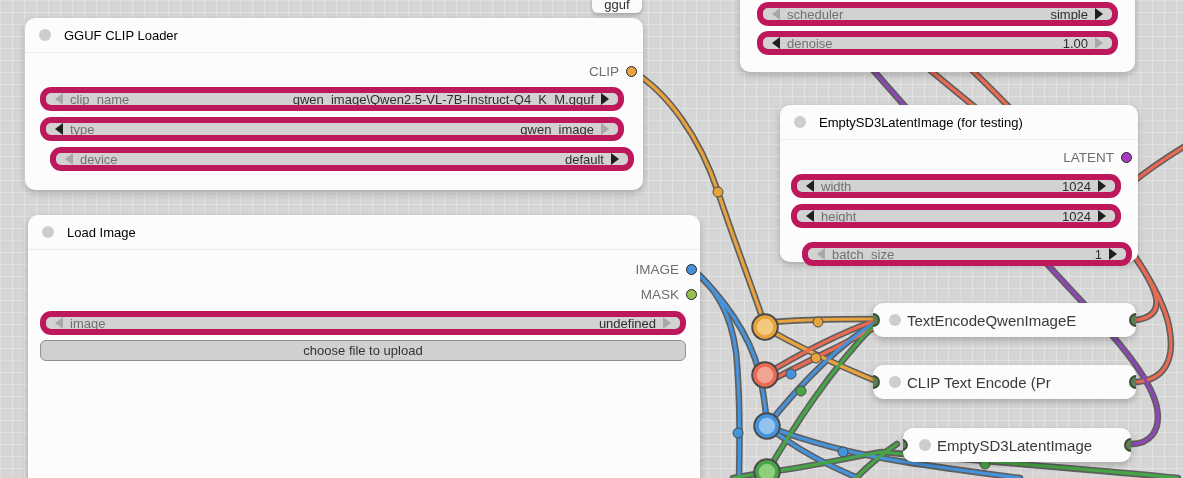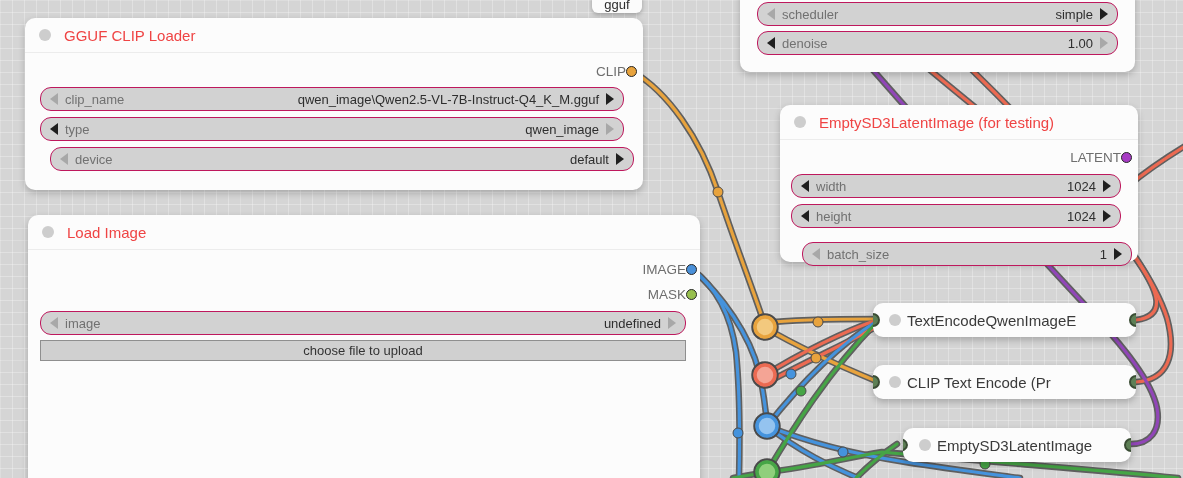--- a/index.html
+++ b/index.html
@@ -21,35 +21,35 @@
     position:absolute;
     background:#fcfcfc;
     border-radius:10px;
     box-shadow:0 3px 7px rgba(0,0,0,.22);
     z-index:2;
   }
   .titlebar{
     display:flex;align-items:center;gap:13px;
     height:34px;padding:0 0 0 14px;
     border-bottom:1px solid #ececec;
-    font-size:15px;color:#ef4444;white-space:nowrap;overflow:hidden;
+    font-size:13px;color:#000000;white-space:nowrap;overflow:hidden;
   }
   .tdot{width:12px;height:12px;border-radius:50%;background:#cdcdcd;flex:0 0 auto;}
   .slotrow{
-    position:absolute;right:0;height:14px;display:flex;align-items:center;
+    position:absolute;right:0;height:14px;display:flex;align-items:center;gap:7px;
     font-size:13.5px;color:#6e6e6e;white-space:nowrap;
   }
   .slotdot{width:11px;height:11px;border-radius:50%;border:1.5px solid #262626;box-sizing:border-box;flex:0 0 auto;}
   .sd-clip{background:#e8a33d;}
   .sd-image{background:#4a90d9;}
   .sd-mask{background:#97bf4e;}
   .sd-latent{background:#a73bc4;}
   .widget{
     position:absolute;height:24px;
-    background:#d2d2d2;border:1px solid #be185d;border-radius:11px;
+    background:#d2d2d2;border:6px solid #be185d;border-radius:11px;
     display:flex;align-items:center;box-sizing:border-box;
     padding:0 9px;font-size:13px;color:#3a3a3a;white-space:nowrap;overflow:hidden;
   }
   .wlabel{color:#717171;margin-left:7px;}
   .wvalue{margin-left:auto;margin-right:7px;color:#2e2e2e;}
   .arr{width:0;height:0;border-style:solid;flex:0 0 auto;}
   .arr.l{border-width:6px 8px 6px 0;border-color:transparent #1f1f1f transparent transparent;}
   .arr.r{border-width:6px 0 6px 8px;border-color:transparent transparent transparent #1f1f1f;}
   .arr.dis.l{border-color:transparent #a8a8a8 transparent transparent;}
   .arr.dis.r{border-color:transparent transparent transparent #a8a8a8;}
@@ -201,21 +201,21 @@
     <div class="slotrow" style="top:72px;right:3px;padding-left:38px;">
       <span>MASK</span>
       <span class="slotdot sd-mask"></span>
     </div>
     <div class="widget" style="left:12px;top:96px;width:646px;">
       <span class="arr l dis"></span>
       <span class="wlabel">image</span>
       <span class="wvalue">undefined</span>
       <span class="arr r dis"></span>
     </div>
-    <div class="upload-btn" style="left:12px;top:125px;width:646px;">
+    <div class="upload-btn" style="left:12px;top:125px;width:646px;border-radius:6px;">
       <span>choose file to upload</span>
     </div>
   </div>
 
   <div class="node" style="left:740px;top:-40px;width:395px;height:112px;">
     <div class="widget" style="left:17px;top:42px;width:361px;">
       <span class="arr l dis"></span>
       <span class="wlabel">scheduler</span>
       <span class="wvalue">simple</span>
       <span class="arr r"></span>

